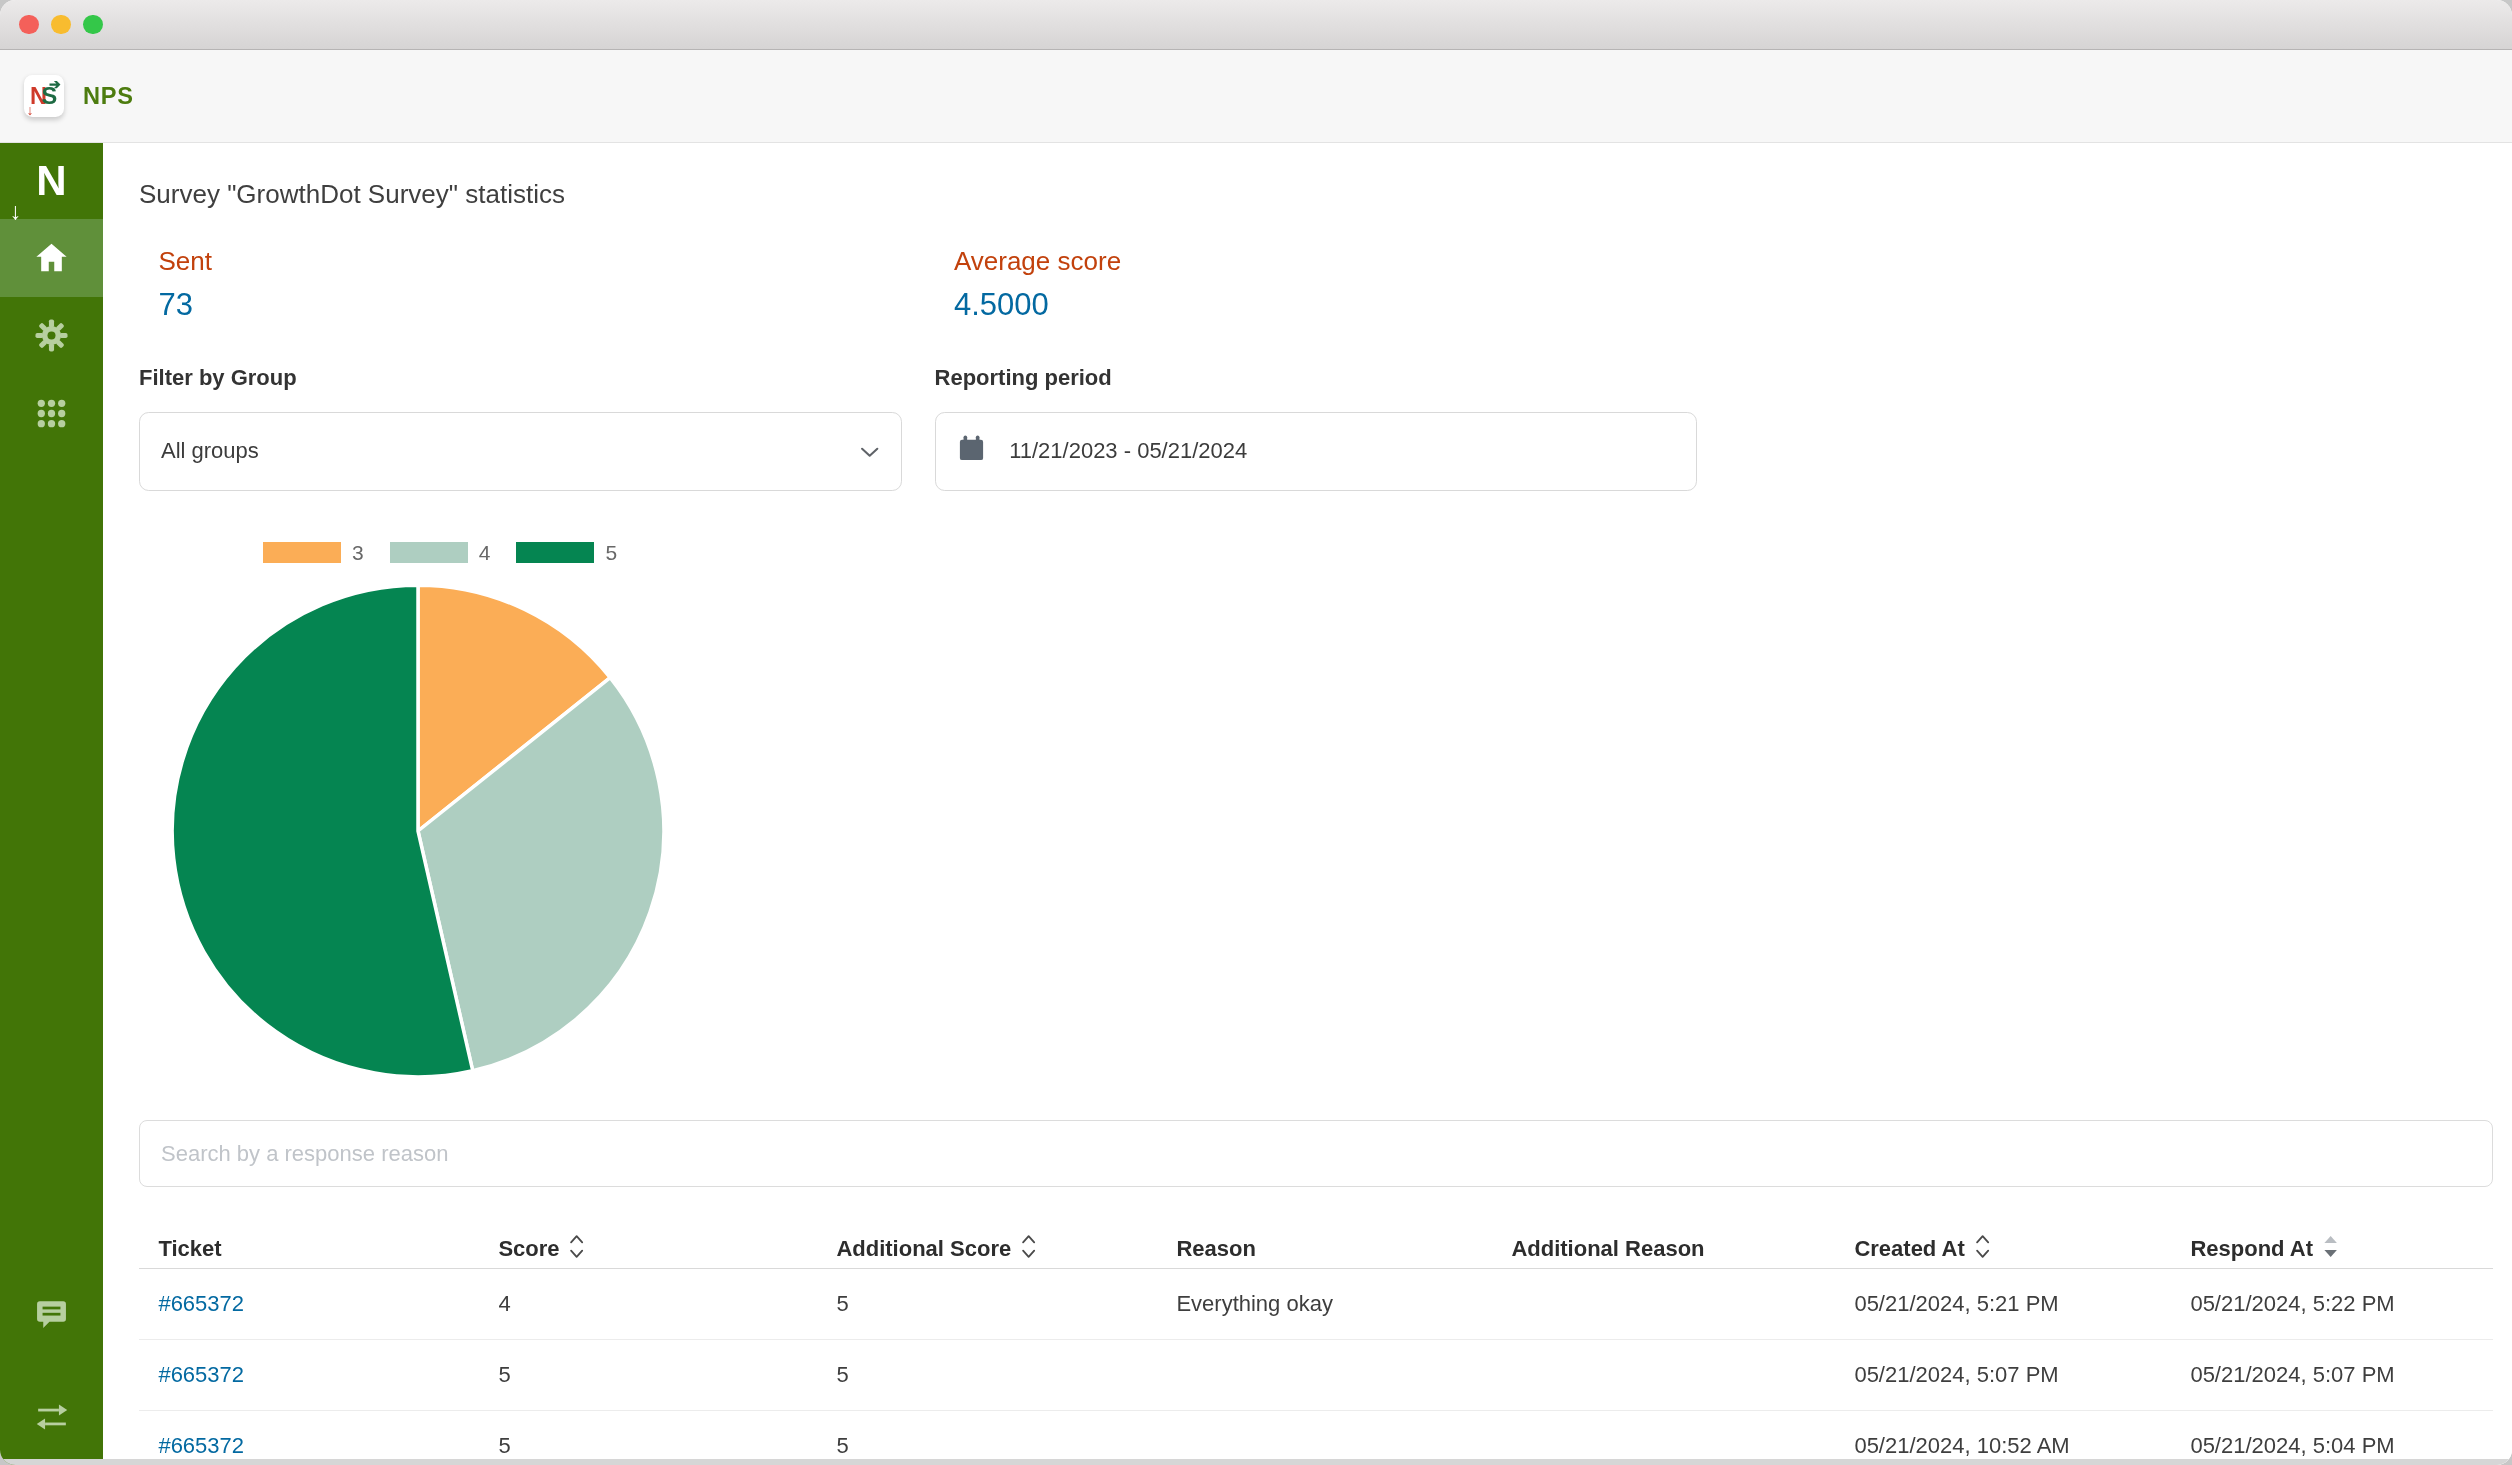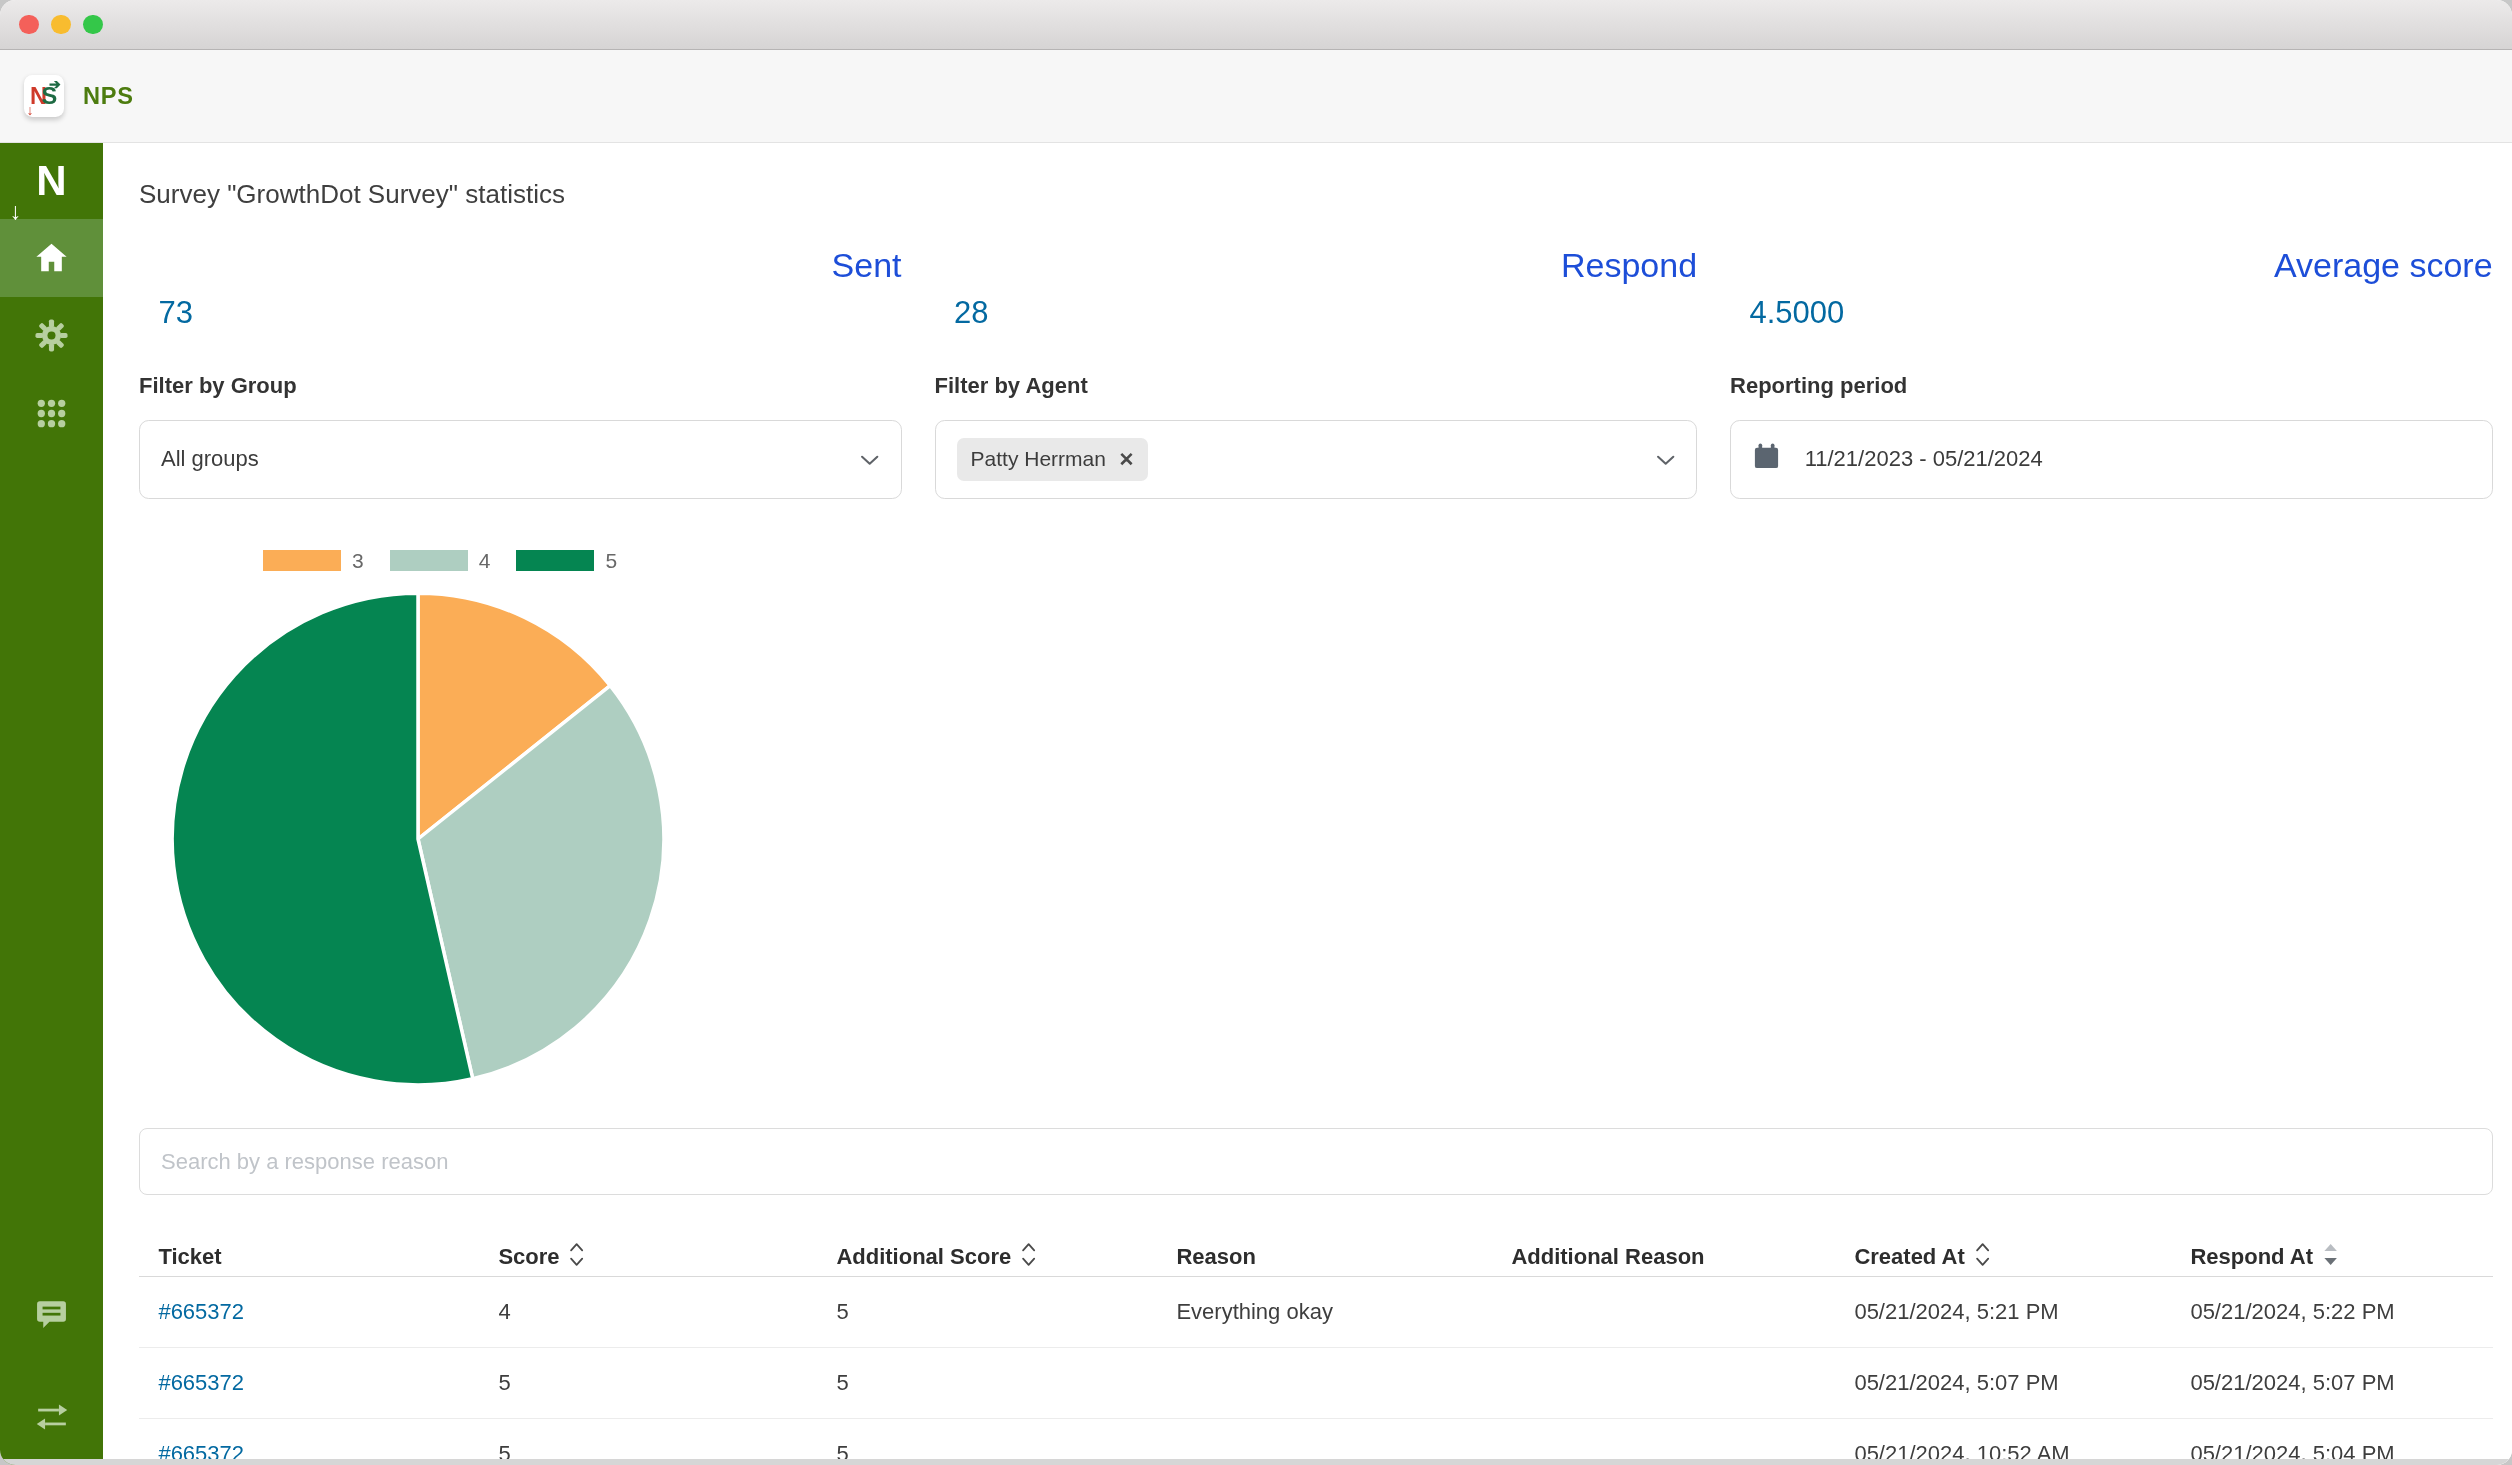--- a/index.html
+++ b/index.html
@@ -38,21 +38,21 @@
   .side-bottom-gap { height: 25px; flex: 0 0 auto; }
   .side-margin-bottom { height: 8.3px; flex: 0 0 auto; }
 
   
   .main { position: absolute; left: 103px; top: 143px; right: 0; bottom: 0; background: #fff;
           padding: 36px 19.4px 0 36px; overflow: hidden; }
   .page-title { font-size: 26px; font-weight: 400; color: #3f3f3f; }
 
   .grid3 { display: grid; grid-template-columns: 1fr 1fr 1fr; column-gap: 33px; margin-top: 36px; }
   .stat { padding-left: 19.4px; }
-  .stat-label { font-size: 34px; color: #1d4ed8; text-align: right; }
+  .stat-label { font-size: 26px; color: #c2410c; }
   .stat-value { font-size: 31px; color: #0369a1; margin-top: 9.7px; }
   .filter-label { margin-top: 42px; font-size: 22px; font-weight: 700; color: #333; }
   .field { margin-top: 21px; height: 79px; border: 1.4px solid #d9d9d9; border-radius: 9.7px; background: #fff;
            display: flex; align-items: center; padding: 0 21px; font-size: 22px; color: #3c3c3c; position: relative; }
   .field .chev { margin-left: auto; flex: 0 0 auto; }
   .chip { background: #e9e9e9; border-radius: 7px; padding: 9.7px 14px; font-size: 21px; color: #3c3c3c;
           display: inline-flex; align-items: center; gap: 12.5px; }
   .chip .x { font-size: 19px; font-weight: 700; color: #4a4a4a; cursor: pointer; }
   .cal { margin-right: 23.6px; flex: 0 0 auto; }
 
@@ -187,38 +187,20 @@
         <div class="field">
           <span>All groups</span>
           <span class="chev">
             <svg width="19.4" height="12.5" viewBox="0 0 28 18" fill="none">
                 <polyline points="3,4 14,14 25,4" stroke="#5f6368" stroke-width="3" stroke-linecap="round" stroke-linejoin="round"></polyline>
               </svg>
           </span>
         </div>
       </div>
 
-      <div>
-        <div class="stat">
-          <div class="stat-label">Respond</div>
-          <div class="stat-value">28</div>
-        </div>
-        <div class="filter-label">Filter by Agent</div>
-        <div class="field">
-          <span class="chip">
-            <span>Patty Herrman</span>
-            <span class="x">✕</span>
-          </span>
-          <span class="chev">
-            <svg width="19.4" height="12.5" viewBox="0 0 28 18" fill="none">
-                <polyline points="3,4 14,14 25,4" stroke="#5f6368" stroke-width="3" stroke-linecap="round" stroke-linejoin="round"></polyline>
-              </svg>
-          </span>
-        </div>
-      </div>
 
       <div>
         <div class="stat">
           <div class="stat-label">Average score</div>
           <div class="stat-value">4.5000</div>
         </div>
         <div class="filter-label">Reporting period</div>
         <div class="field">
           <span class="cal">
             <svg width="29" height="29" viewBox="0 0 40 40" fill="#5b6570">

